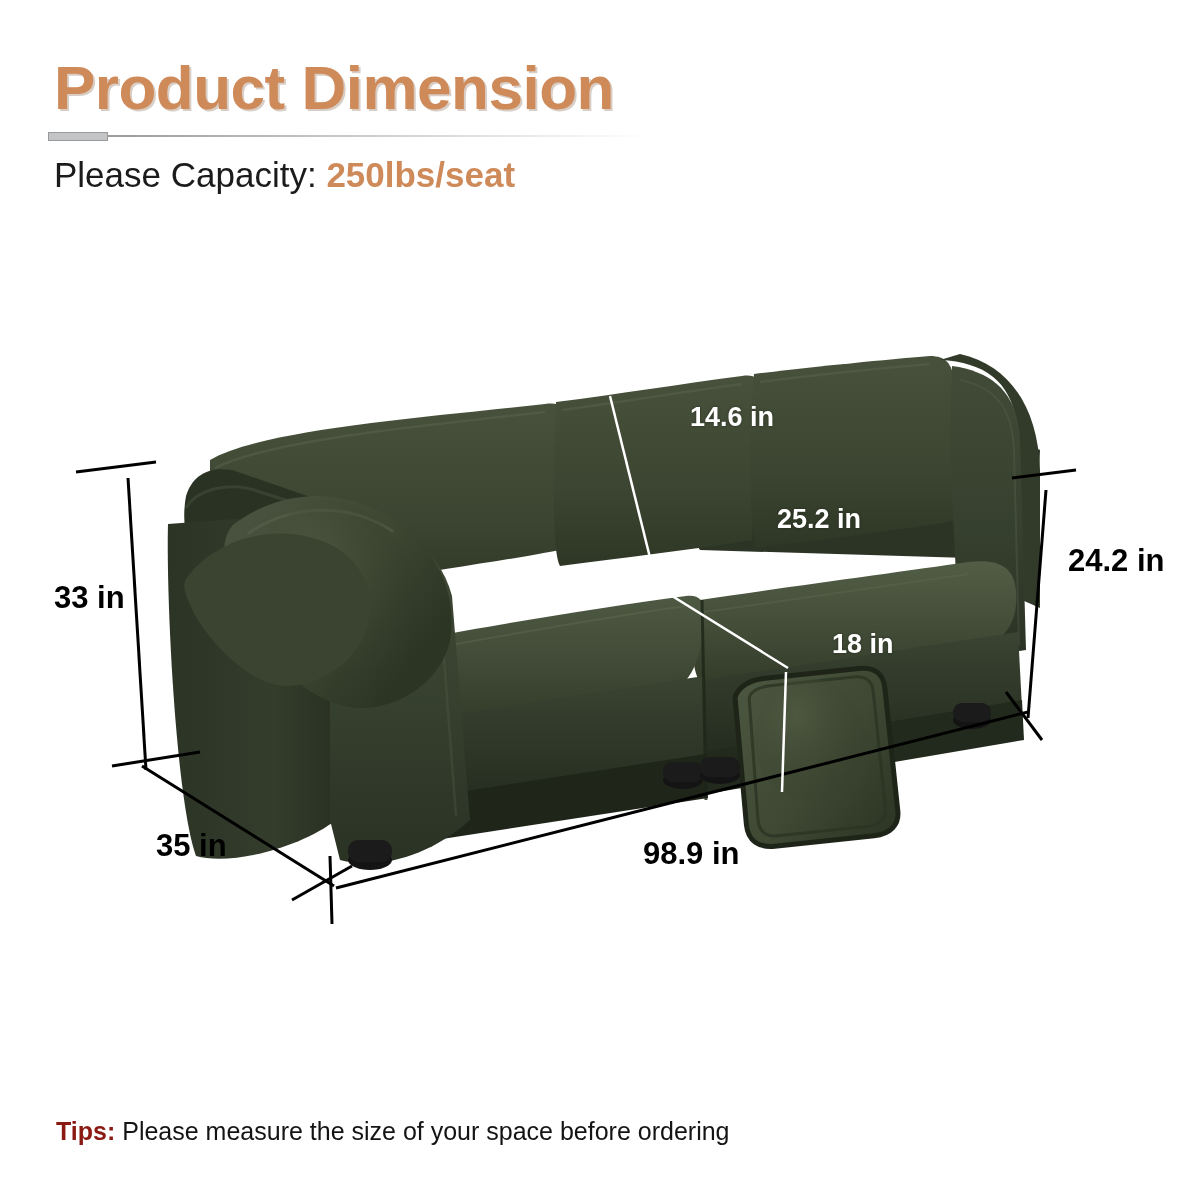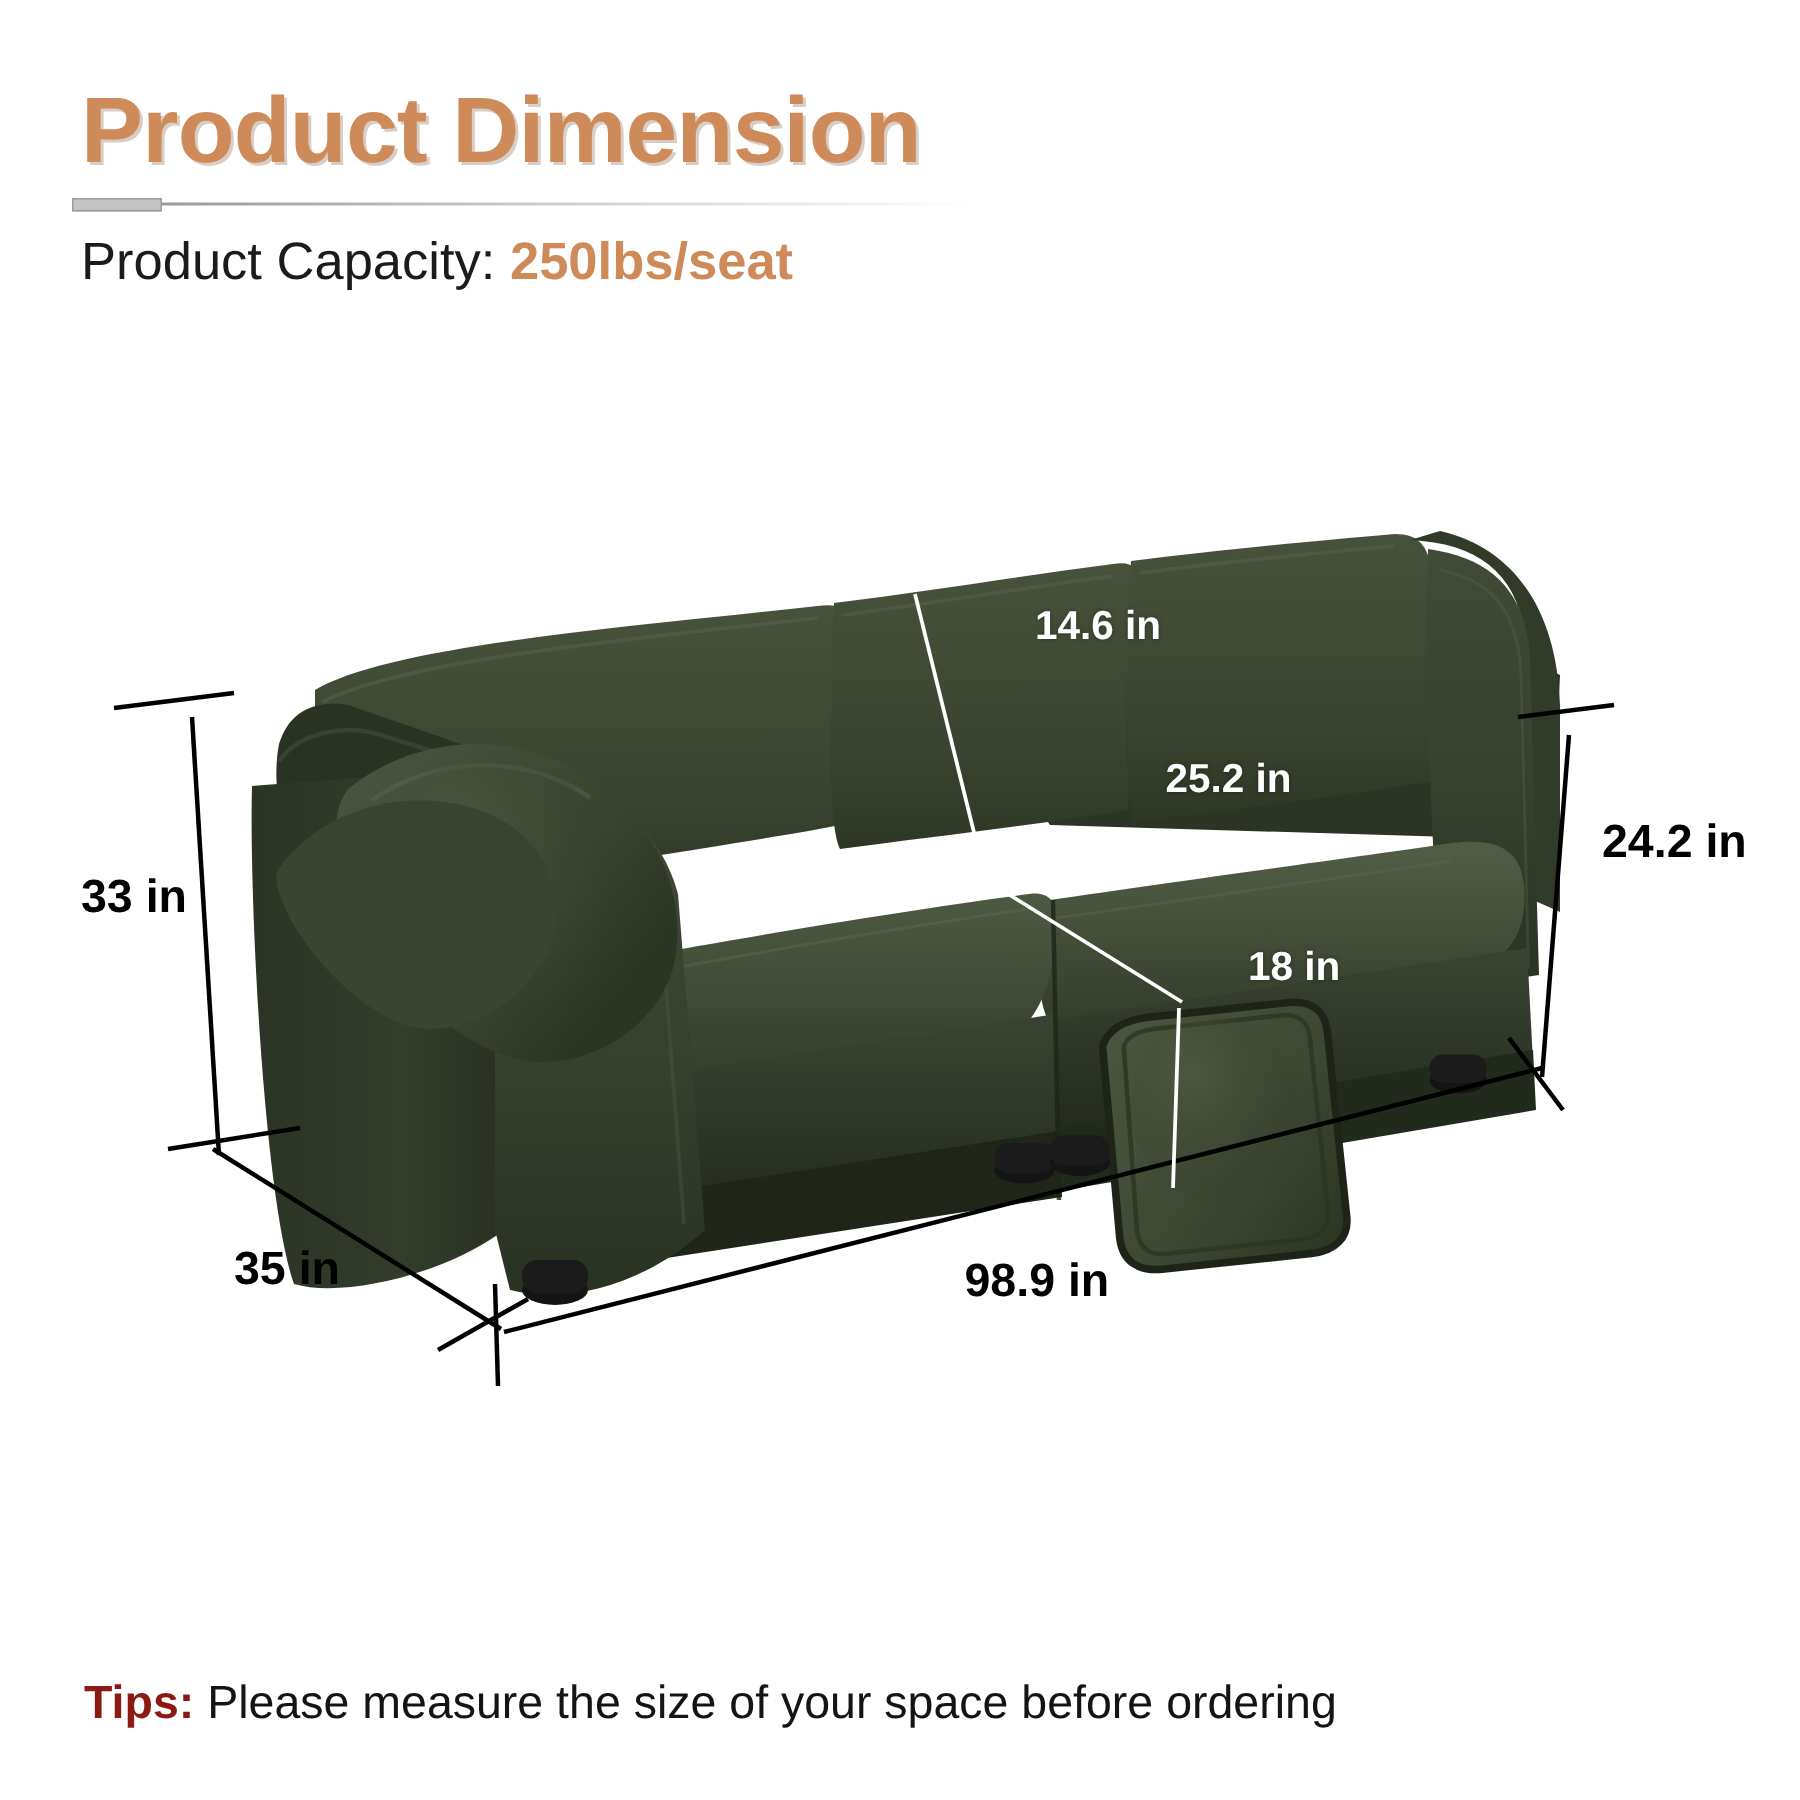--- a/index.html
+++ b/index.html
@@ -66,21 +66,21 @@
   #subtitle .value {
     color: #cf8a59;
     font-weight: bold;
   }
 
   
   #tips {
     position: absolute;
     left: 56px;
     top: 1117px;
-    font-size: 31px;
+    font-size: 25px;
     color: #141414;
     white-space: nowrap;
   }
   #tips .tips-label {
     color: #8b1a13;
     font-weight: bold;
   }
 
   
   #stage {
@@ -116,21 +116,21 @@
 <div id="page">
 
   <div id="title">Product Dimension</div>
 
   <div id="divider">
     <div class="thick"></div>
     <div class="thin"></div>
   </div>
 
   <div id="subtitle">
-    <span class="label">Product Capacity:</span>
+    <span class="label">Please Capacity:</span>
     <span class="value">250lbs/seat</span>
   </div>
 
   <div id="stage">
     <svg width="1200" height="680" viewBox="0 0 1200 680" xmlns="http://www.w3.org/2000/svg">
       <defs>
         <linearGradient id="gArmFront" x1="0" y1="0" x2="0" y2="1">
           <stop offset="0%" stop-color="#414b37"></stop>
           <stop offset="55%" stop-color="#36402e"></stop>
           <stop offset="100%" stop-color="#2a3224"></stop>

